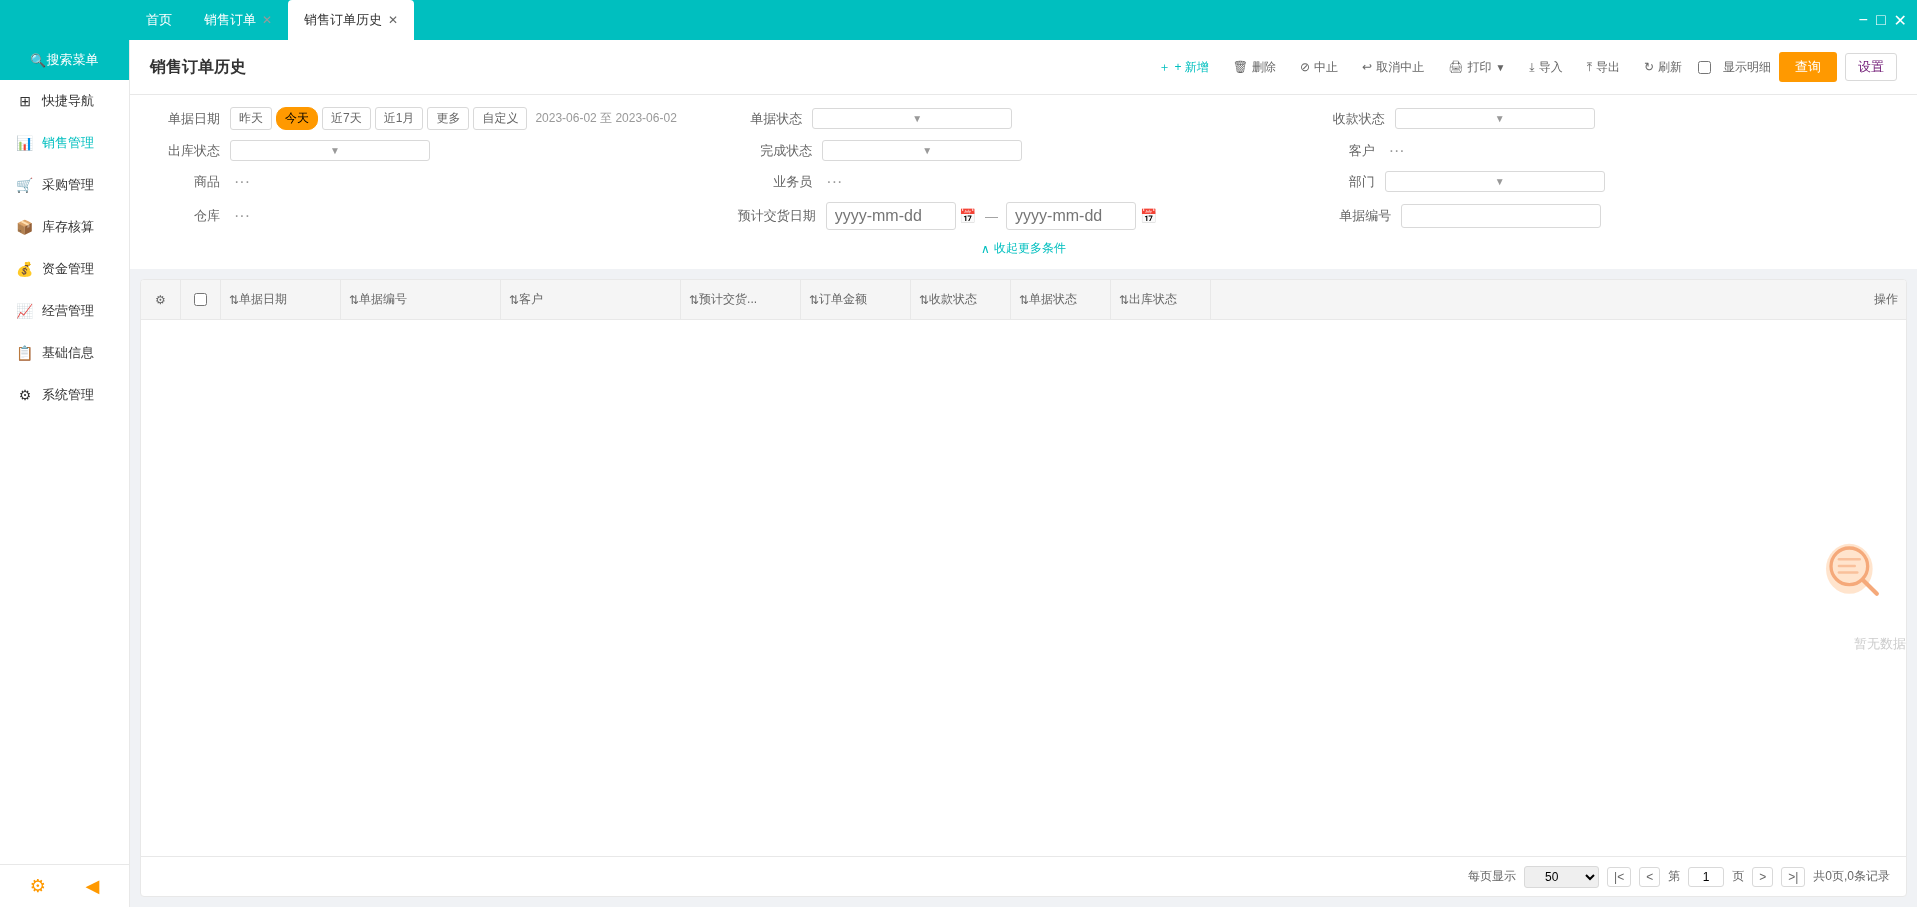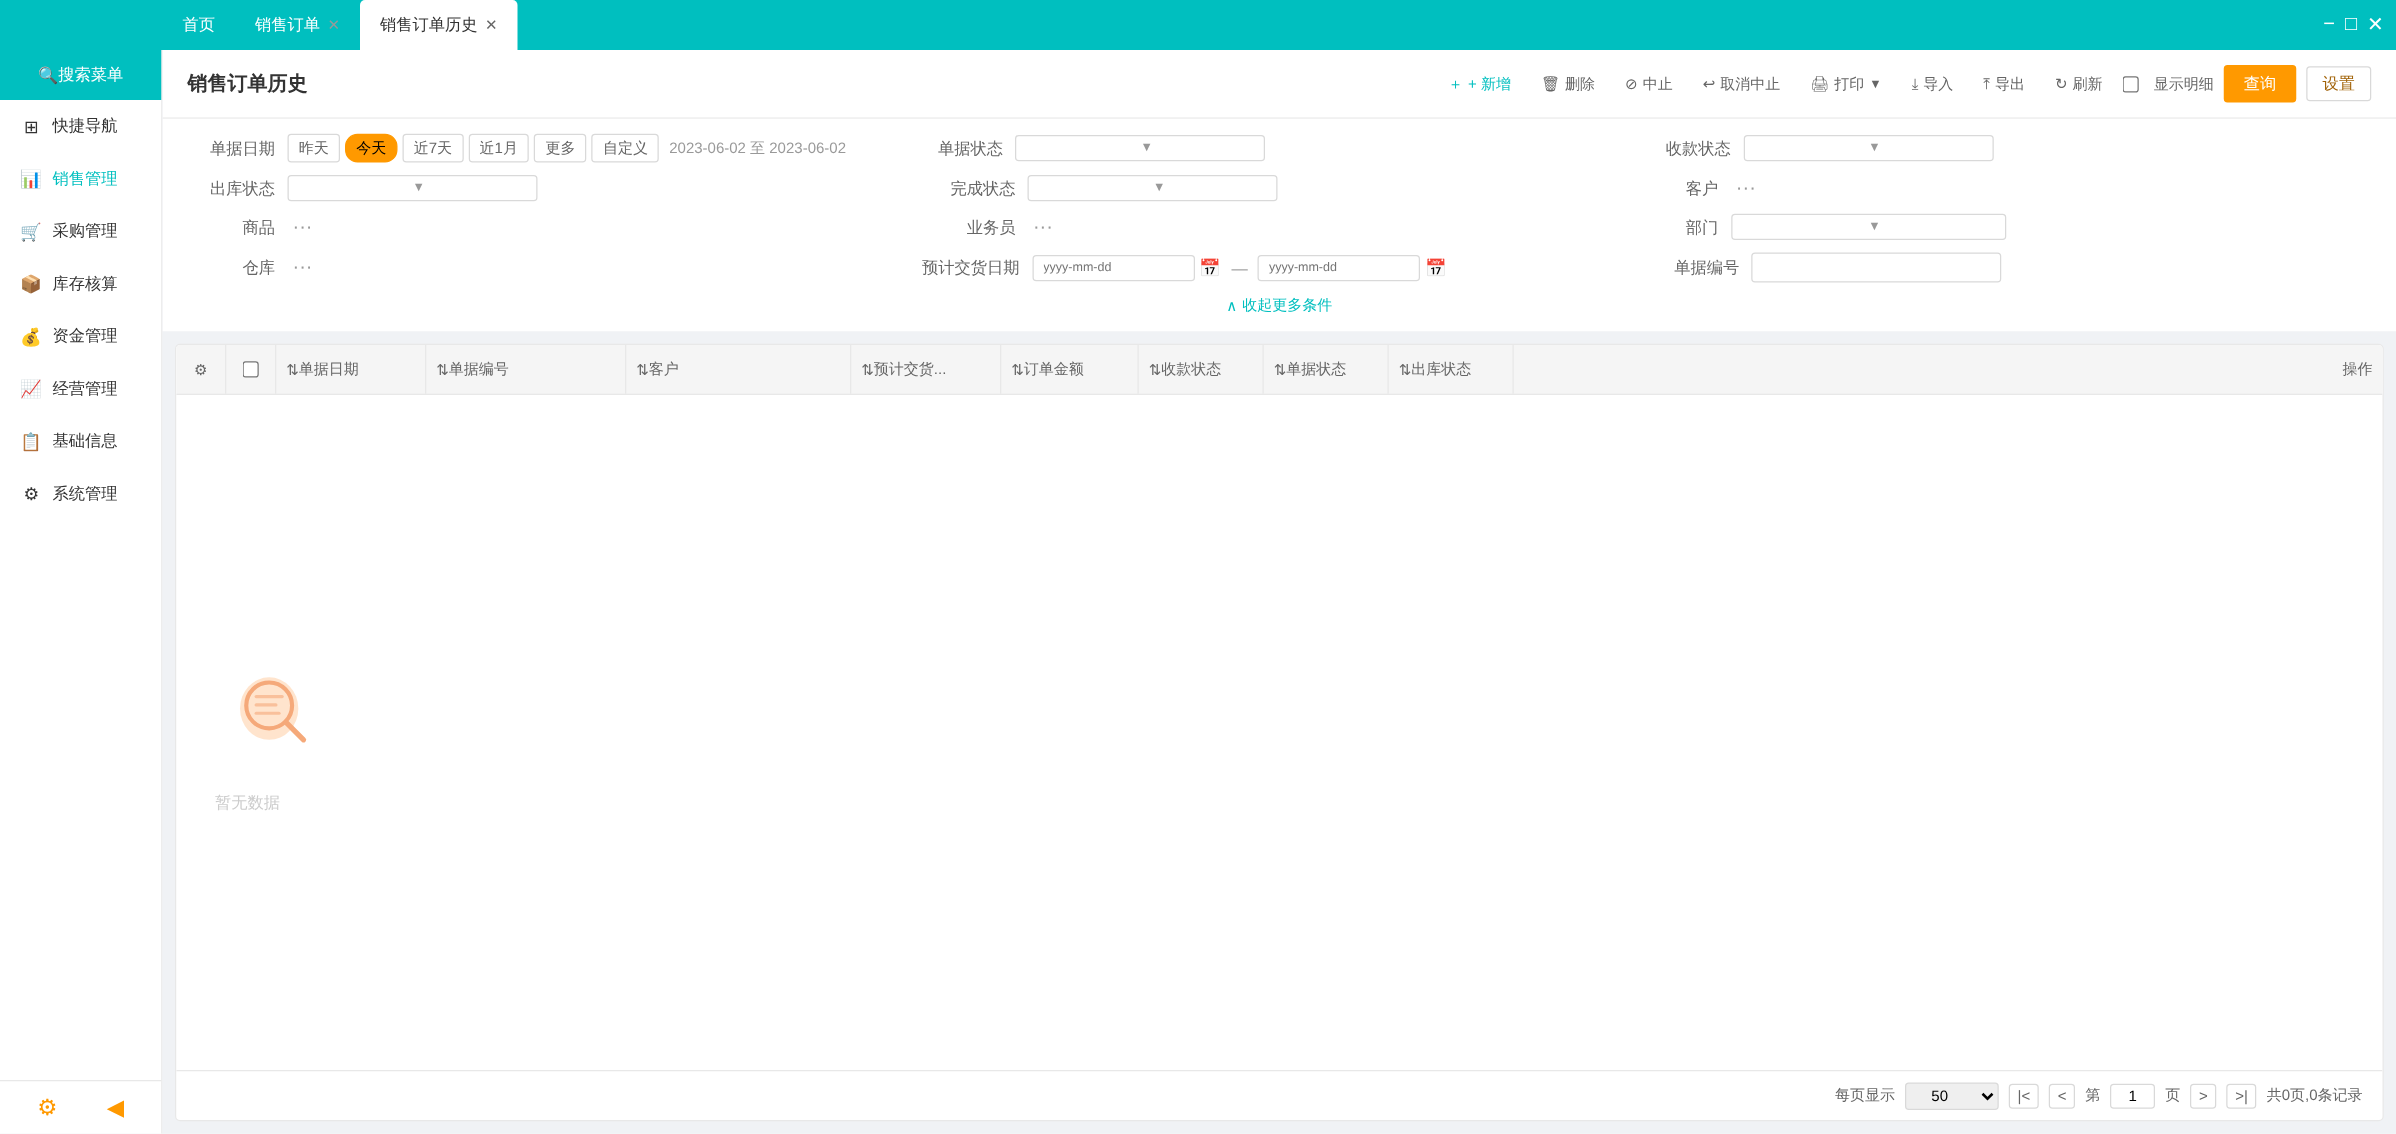--- a/index.html
+++ b/index.html
@@ -30,40 +30,40 @@
     
     .content { flex: 1; display: flex; flex-direction: column; overflow: hidden; background: #f0f2f5; }
 
     
     .page-header { background: #fff; padding: 12px 20px 0; display: flex; align-items: center; justify-content: space-between; border-bottom: 1px solid #e8e8e8; flex-shrink: 0; }
     .page-title { font-size: 16px; font-weight: bold; color: #333; padding-bottom: 12px; }
     .toolbar { display: flex; align-items: center; gap: 8px; padding-bottom: 12px; }
     .toolbar-btn { display: flex; align-items: center; gap: 4px; padding: 4px 8px; border: none; background: none; cursor: pointer; font-size: 12px; color: #666; }
     .btn-new { color: #00bfbf; }
     .btn-query { background: #f90; color: #fff; border: none; padding: 6px 16px; border-radius: 3px; cursor: pointer; font-size: 13px; }
-    .btn-settings { background: #fff; color: #a16207; border: 1px solid #d9d9d9; padding: 4px 12px; border-radius: 3px; cursor: pointer; font-size: 13px; }
+    .btn-settings { background: #fff; color: #701a75; border: 1px solid #d9d9d9; padding: 4px 12px; border-radius: 3px; cursor: pointer; font-size: 13px; }
     .checkbox-display { display: flex; align-items: center; gap: 12px; font-size: 12px; color: #666; }
     .checkbox-display input { cursor: pointer; }
 
     
     .filter-area { background: #fff; padding: 12px 20px; flex-shrink: 0; }
     .filter-row { display: flex; align-items: center; margin-bottom: 10px; gap: 0; }
     .filter-label { width: 80px; color: #666; font-size: 13px; text-align: right; padding-right: 10px; flex-shrink: 0; }
     .filter-value { flex: 1; display: flex; align-items: center; }
     .date-buttons { display: flex; align-items: center; gap: 4px; }
     .date-btn { padding: 2px 8px; border: 1px solid #d9d9d9; border-radius: 3px; cursor: pointer; font-size: 12px; color: #666; background: #fff; }
     .date-btn.active { background: #f90; color: #000000; border-color: #f90; border-radius: 10px; }
     .date-range { font-size: 12px; color: #999; margin-left: 8px; }
     .filter-select { display: flex; align-items: center; border: 1px solid #d9d9d9; border-radius: 3px; padding: 4px 8px; min-width: 200px; background: #fff; cursor: pointer; }
     .filter-select span { flex: 1; color: #ccc; font-size: 12px; }
     .filter-select .arrow { color: #999; font-size: 10px; }
     .filter-dots { color: #999; cursor: pointer; font-size: 16px; margin-left: 4px; }
     .filter-input { border: 1px solid #d9d9d9; border-radius: 3px; padding: 4px 8px; font-size: 12px; width: 160px; outline: none; }
     .date-input-group { display: flex; align-items: center; gap: 4px; }
-    .date-input { border: 1px solid #d9d9d9; border-radius: 3px; padding: 4px 8px; font-size: 10px; width: 130px; outline: none; color: #ccc; }
+    .date-input { border: 1px solid #d9d9d9; border-radius: 3px; padding: 4px 8px; font-size: 16px; width: 130px; outline: none; color: #ccc; }
     .cal-icon { color: #999; font-size: 14px; cursor: pointer; }
     .dash { color: #999; margin: 0 4px; }
     .collapse-btn { display: flex; align-items: center; justify-content: center; color: #00bfbf; cursor: pointer; font-size: 12px; gap: 4px; margin-top: 4px; }
 
     
     .table-area { flex: 1; margin: 10px; background: #fff; display: flex; flex-direction: column; overflow: hidden; border: 1px solid #e8e8e8; border-radius: 4px; }
     .table-header { display: flex; align-items: center; background: #f5f5f5; border-bottom: 1px solid #e8e8e8; height: 40px; flex-shrink: 0; }
     .th-cell { display: flex; align-items: center; padding: 0 8px; font-size: 12px; color: #666; font-weight: normal; border-right: 1px solid #e8e8e8; height: 100%; }
     .th-settings { width: 40px; justify-content: center; }
     .th-check { width: 40px; justify-content: center; }
@@ -71,21 +71,21 @@
     .th-num { width: 160px; }
     .th-customer { width: 180px; }
     .th-delivery { width: 120px; }
     .th-amount { width: 110px; }
     .th-pay-status { width: 100px; }
     .th-order-status { width: 100px; }
     .th-out-status { width: 100px; }
     .th-action { flex: 1; justify-content: flex-end; border-right: none; }
 
     
-    .empty-state { flex: 1; display: flex; flex-direction: column; align-items: flex-start; justify-content: center; gap: 12px; padding-left: 31px; }
+    .empty-state { flex: 1; display: flex; flex-direction: column; align-items: flex-end; justify-content: center; gap: 12px; padding-left: 31px; }
     .empty-text { color: #ccc; font-size: 13px; }
 
     
     .table-footer { height: 40px; display: flex; align-items: center; justify-content: flex-end; padding: 0 16px; border-top: 1px solid #e8e8e8; gap: 8px; flex-shrink: 0; font-size: 12px; color: #666; }
     .page-size-select { border: 1px solid #d9d9d9; padding: 2px 16px; border-radius: 3px; font-size: 12px; cursor: pointer; }
     .page-nav-btn { border: 1px solid #d9d9d9; background: #fff; padding: 2px 6px; cursor: pointer; border-radius: 3px; color: #666; font-size: 12px; }
     .page-num-input { border: 1px solid #d9d9d9; width: 36px; text-align: center; padding: 2px 4px; border-radius: 3px; font-size: 12px; }
 
     
     .empty-illustration { width: 100px; height: 100px; position: relative; }

